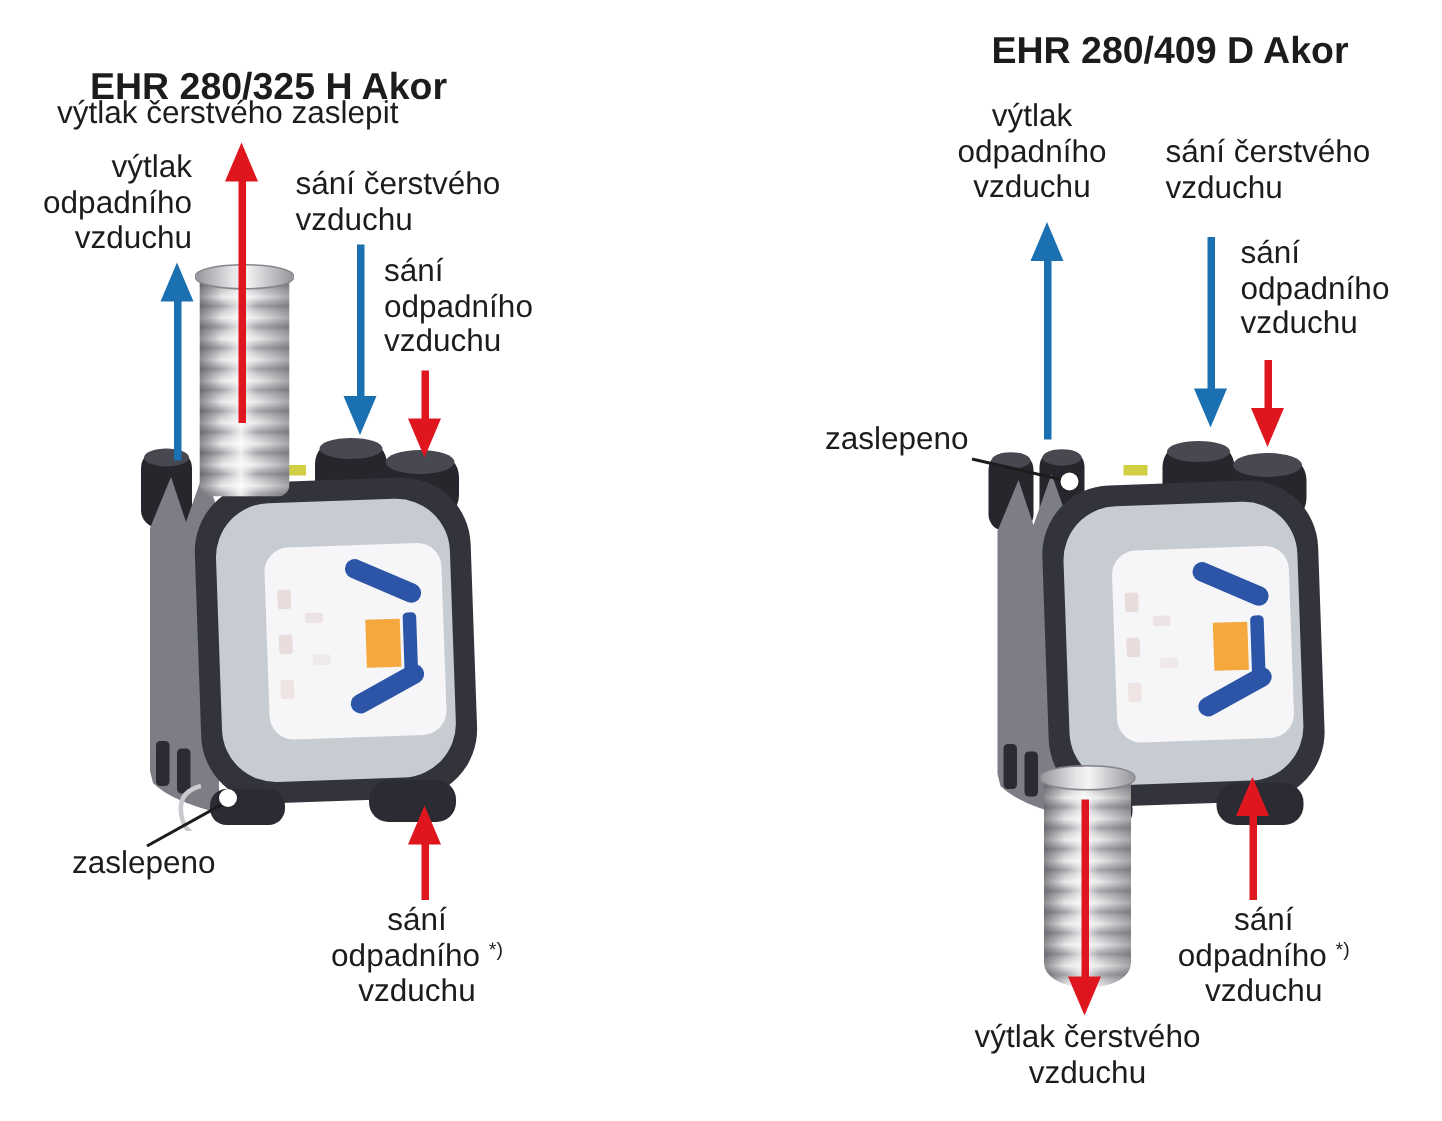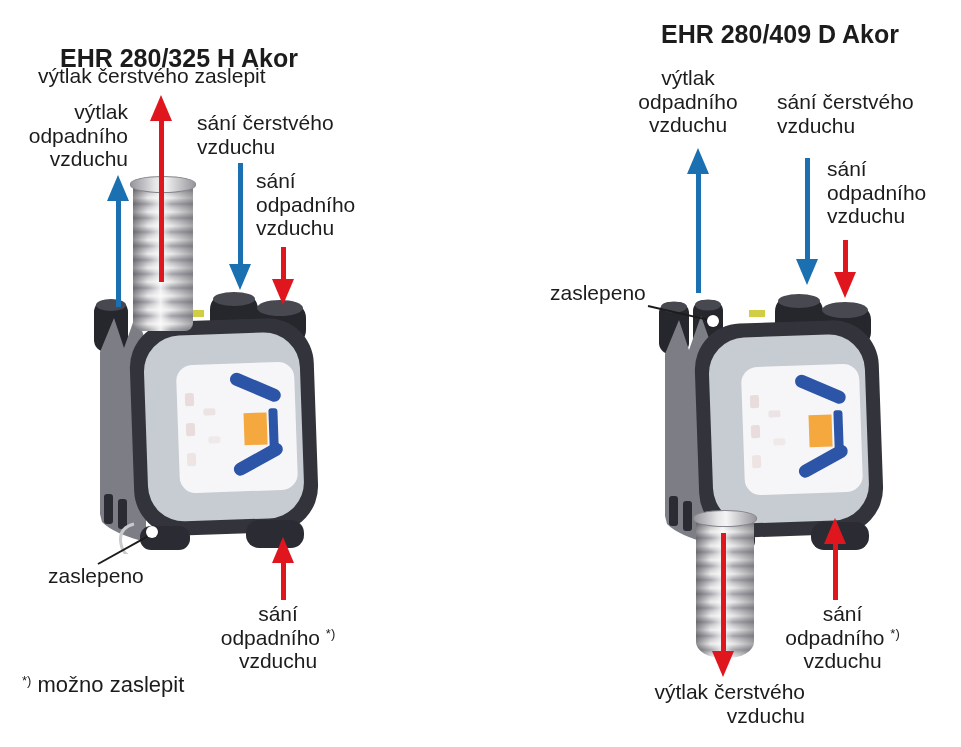--- a/index.html
+++ b/index.html
@@ -149,24 +149,20 @@
 
   <div class="lbl center" style="left:208px;top:602px;width:140px;">
     <div>sání</div>
     <div>
       <span>odpadního</span>
       <span class="sup">*)</span>
     </div>
     <div>vzduchu</div>
   </div>
 
-  <div class="lbl nowrap" style="left:22px;top:673px;font-size:22px;">
-    <span class="sup">*)</span>
-    <span>možno zaslepit</span>
-  </div>
 
   <div class="title" style="left:655px;top:20px;width:250px;">EHR 280/409 D Akor</div>
 
   <div class="lbl center" style="left:623px;top:66px;width:130px;">
     <div>výtlak</div>
     <div>odpadního</div>
     <div>vzduchu</div>
   </div>
 
   <div class="lbl" style="left:777px;top:90px;">
@@ -246,18 +242,18 @@
 
   <div class="lbl center" style="left:770px;top:602px;width:145px;">
     <div>sání</div>
     <div>
       <span>odpadního</span>
       <span class="sup">*)</span>
     </div>
     <div>vzduchu</div>
   </div>
 
-  <div class="lbl center" style="left:645px;top:680px;width:160px;text-align:right;">
+  <div class="lbl center" style="left:645px;top:680px;width:160px;">
     <div>výtlak čerstvého</div>
     <div>vzduchu</div>
   </div>
 
 </div>
 
 </body></html>

